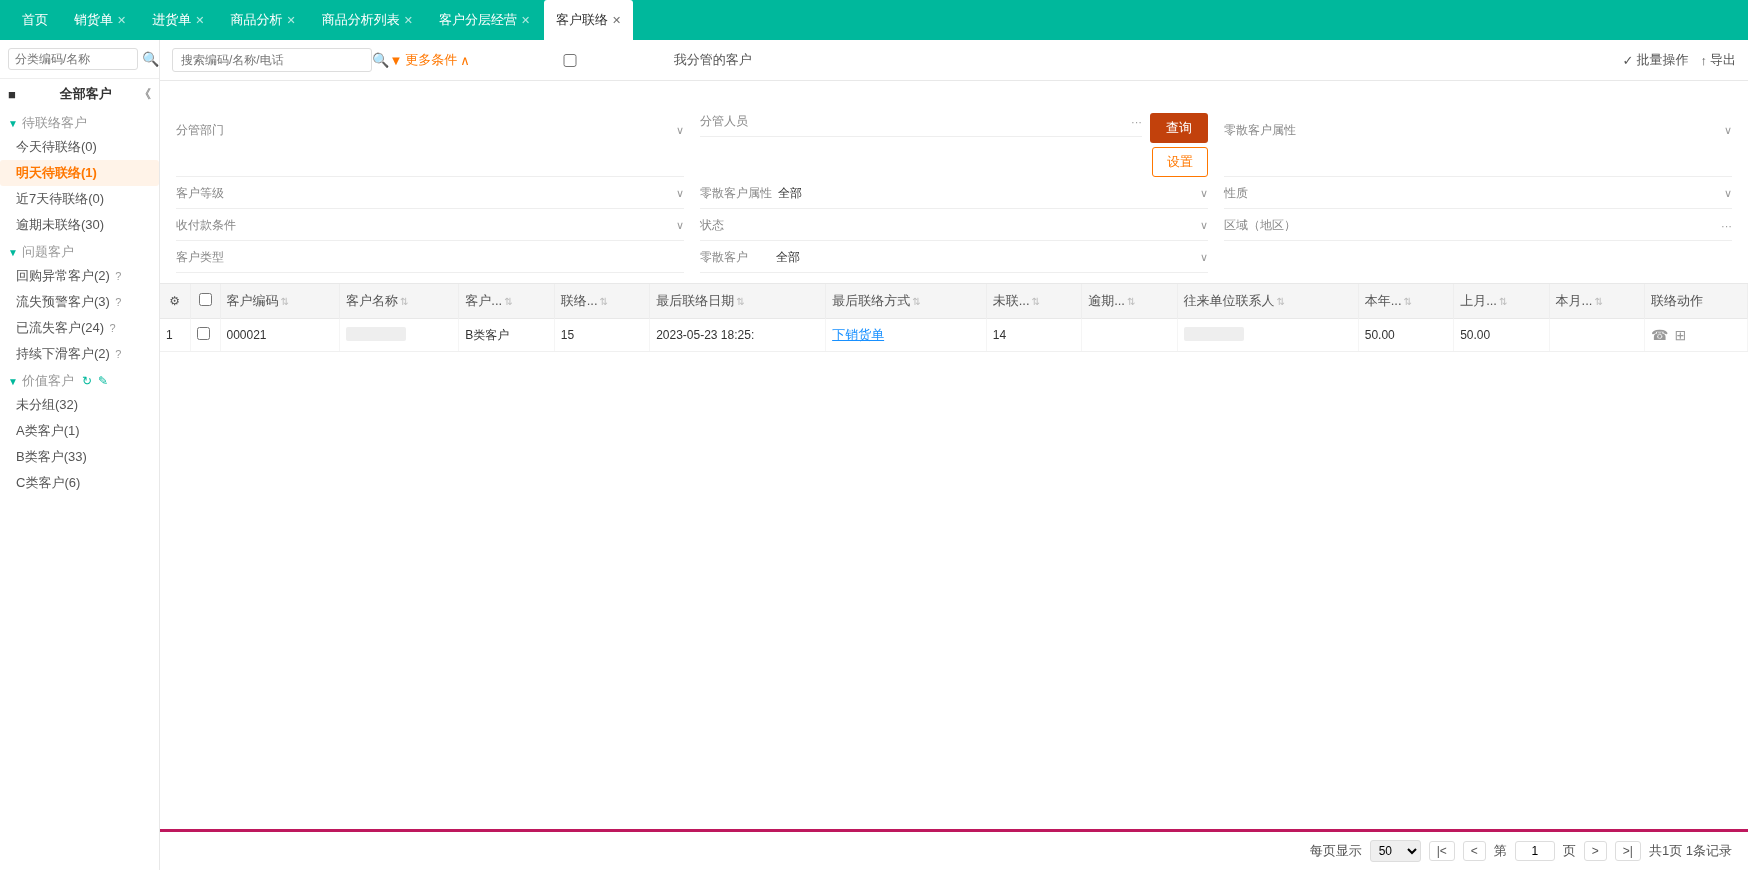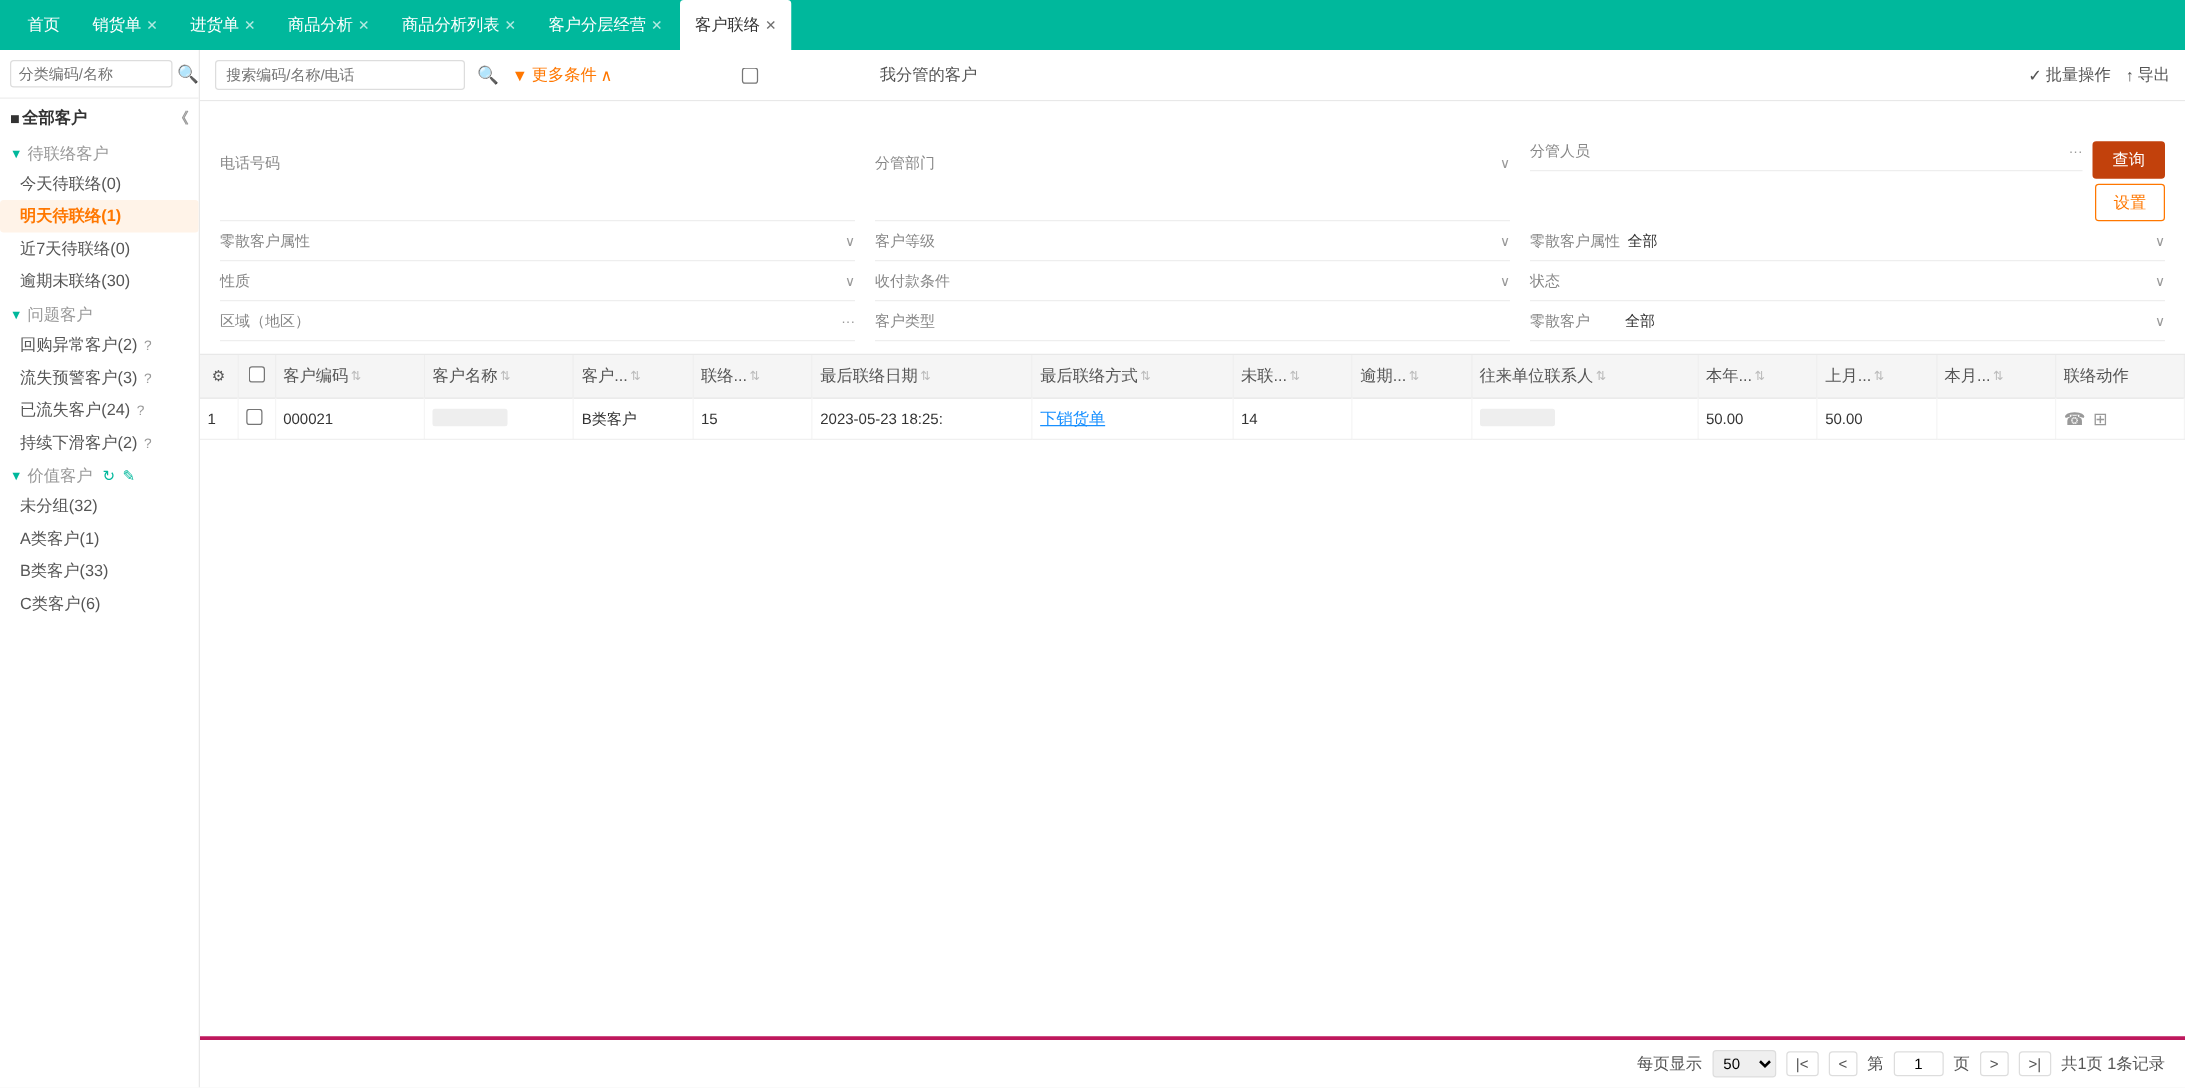--- a/index.html
+++ b/index.html
@@ -96,21 +96,21 @@
       flex-direction: column;
       overflow: hidden;
     }
 
     
     .search-bar {
       background: #fff;
       padding: 8px 12px;
       display: flex;
       align-items: center;
-      gap: 10px;
+      gap: 0;
       border-bottom: 1px solid #e8e8e8;
     }
     .search-bar input {
       border: 1px solid #ddd;
       border-radius: 3px;
       padding: 4px 8px;
       font-size: 12px;
       width: 200px;
       outline: none;
     }
@@ -314,21 +314,21 @@
 <div class="main-layout">
 
   <div class="sidebar">
     <div class="sidebar-search">
       <input type="text" placeholder="分类编码/名称" style="">
       <span class="search-icon-btn">🔍</span>
     </div>
 
     <div class="sidebar-all">
       <span style="font-size:13px;">■</span>
-      <span style="flex:1; padding-left:2px;">全部客户</span>
+      <span style="flex:1; padding-left:2px;margin-left:42px;">全部客户</span>
       <span class="collapse-icon">《</span>
     </div>
 
     <div class="sidebar-group-title">
       <span class="triangle">▼</span>
       <span>待联络客户</span>
     </div>
     <div class="sidebar-item">
       <span>今天待联络(0)</span>
     </div>
@@ -405,24 +405,20 @@
         <div class="export-btn">
           <span>↑</span>
           <span>导出</span>
         </div>
       </div>
     </div>
 
     <div style="background:#fff; padding: 10px 16px; border-bottom: 1px solid #e8e8e8;">
       <div style="display:grid; grid-template-columns: 1fr 1fr 1fr; gap: 8px 16px;">
 
-        <div class="filter-row">
-          <span class="filter-label">电话号码</span>
-          <input class="filter-input" style="">
-        </div>
         <div class="filter-row">
           <span class="filter-label">分管部门</span>
           <span class="filter-input"></span>
           <span class="filter-select-arrow">∨</span>
         </div>
         <div style="display:flex; align-items:flex-start; gap:8px; justify-content:flex-end;margin-top:22px;">
           <div class="filter-row" style="flex:1;">
             <span class="filter-label">分管人员</span>
             <span class="filter-input"></span>
             <span class="filter-more">···</span>

